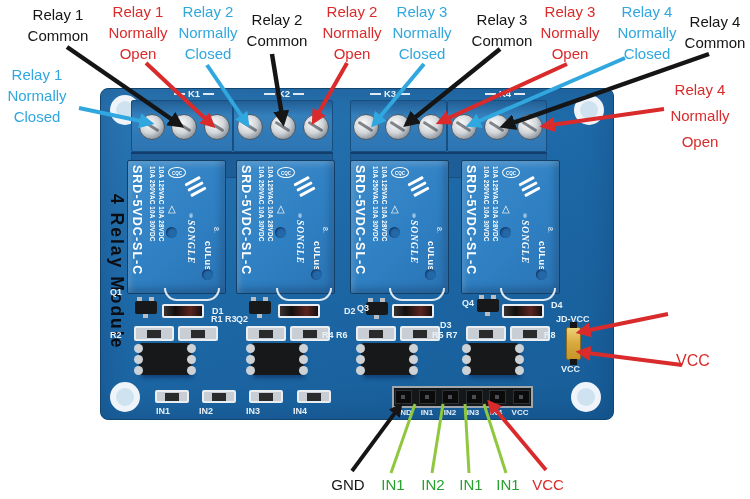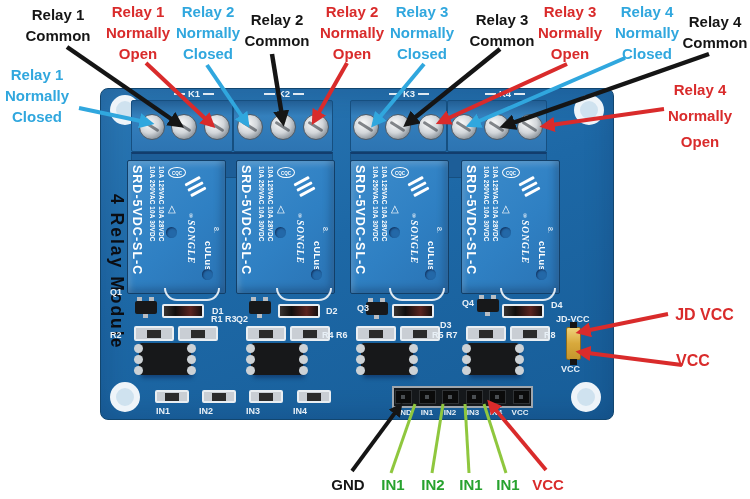--- a/index.html
+++ b/index.html
@@ -5,21 +5,21 @@
   html,body{margin:0;padding:0;background:#fff;}
   #canvas{position:relative;width:750px;height:499px;background:#ffffff;overflow:hidden;
           font-family:"Liberation Sans",sans-serif;}
   
   :root{
     --black:#151515; --red:#d92b2b; --cyan:#30a7de;
     --green-text:#27a22e; --green-line:#8fc73e;
     --board:#1e6ba8; --relay:#2f80c3; --terminal:#2f78b8;
   }
   
-  .ann{position:absolute;text-align:center;font-weight:bold;font-size:15px;line-height:21px;}
+  .ann{position:absolute;text-align:center;font-weight:normal;font-size:15px;line-height:21px;}
   .c-black{color:var(--black);} .c-red{color:var(--red);} .c-cyan{color:var(--cyan);}
   .c-green{color:var(--green-text);}
   .ann.big{font-size:16px;}
   
   .board{position:absolute;left:100px;top:88px;width:512px;height:330px;border-radius:8px;
          background:linear-gradient(160deg,#2a77b4,#1d68a6 45%,#175d98);
          border:1px solid #12466f;box-shadow:inset 0 0 30px rgba(0,0,40,.18);}
   .hole{position:absolute;width:30px;height:30px;border-radius:50%;
         border:6px solid #eef4f9;background:#cfe2ef;box-sizing:border-box;}
   .vtitle{position:absolute;left:101px;top:142px;width:26px;height:260px;
@@ -122,21 +122,21 @@
   <div class="tblock" style="left:447px;width:100px"></div>
   <div class="tfront" style="left:131px;width:202px"></div>
   <div class="tfront" style="left:350px;width:197px"></div>
 
   <div class="klabel" style="left:172px">
       <span>K1</span>
     </div>
   <div class="klabel" style="left:262px">
       <span>K2</span>
     </div>
-  <div class="klabel" style="left:387px">
+  <div class="klabel" style="left:368px">
       <span>K3</span>
     </div>
   <div class="klabel" style="left:483px">
       <span>K4</span>
     </div>
 
   <div class="screw" style="left:139px"></div>
   <div class="screw" style="left:171px"></div>
   <div class="screw" style="left:204px"></div>
   <div class="screw" style="left:237px"></div>
@@ -259,21 +259,21 @@
   <div class="res small" style="left:202px;top:390px"></div>
   <div class="res small" style="left:249px;top:390px"></div>
   <div class="res small" style="left:297px;top:390px"></div>
 
   <span class="silk" style="left:110px;top:287px">Q1</span>
   <span class="silk" style="left:236px;top:314px">Q2</span>
   <span class="silk" style="left:357px;top:303px">Q3</span>
   <span class="silk" style="left:462px;top:298px">Q4</span>
 
   <span class="silk" style="left:212px;top:306px">D1</span>
-  <span class="silk" style="left:326px;top:306px">D2</span>
+  <span class="silk" style="left:344px;top:306px">D2</span>
   <span class="silk" style="left:440px;top:320px">D3</span>
   <span class="silk" style="left:551px;top:300px">D4</span>
 
   <span class="silk" style="left:110px;top:330px">R2</span>
   <span class="silk" style="left:211px;top:314px">R1 R3</span>
   <span class="silk" style="left:322px;top:330px">R4 R6</span>
   <span class="silk" style="left:432px;top:330px">R5 R7</span>
   <span class="silk" style="left:544px;top:330px">R8</span>
 
   <span class="silk" style="left:156px;top:406px">IN1</span>
@@ -385,21 +385,20 @@
     <div>Relay 1</div>
       <div>Normally</div>
       <div>Closed</div>
   </div>
   <div class="ann lbl c-red" style="left:656px;top:77px;width:88px;line-height:26px">
     <div>Relay 4</div>
       <div>Normally</div>
       <div>Open</div>
   </div>
 
-  <div class="ann lbl c-red big" style="left:662px;top:304px;width:85px">JD VCC</div>
   <div class="ann lbl c-red big" style="left:653px;top:350px;width:80px">VCC</div>
 
   <div class="ann lbl c-black" style="left:323px;top:474px;width:50px">GND</div>
   <div class="ann lbl c-green" style="left:368px;top:474px;width:50px">IN1</div>
   <div class="ann lbl c-green" style="left:408px;top:474px;width:50px">IN2</div>
   <div class="ann lbl c-green" style="left:446px;top:474px;width:50px">IN1</div>
   <div class="ann lbl c-green" style="left:483px;top:474px;width:50px">IN1</div>
   <div class="ann lbl c-red" style="left:523px;top:474px;width:50px">VCC</div>
 
 </div>

